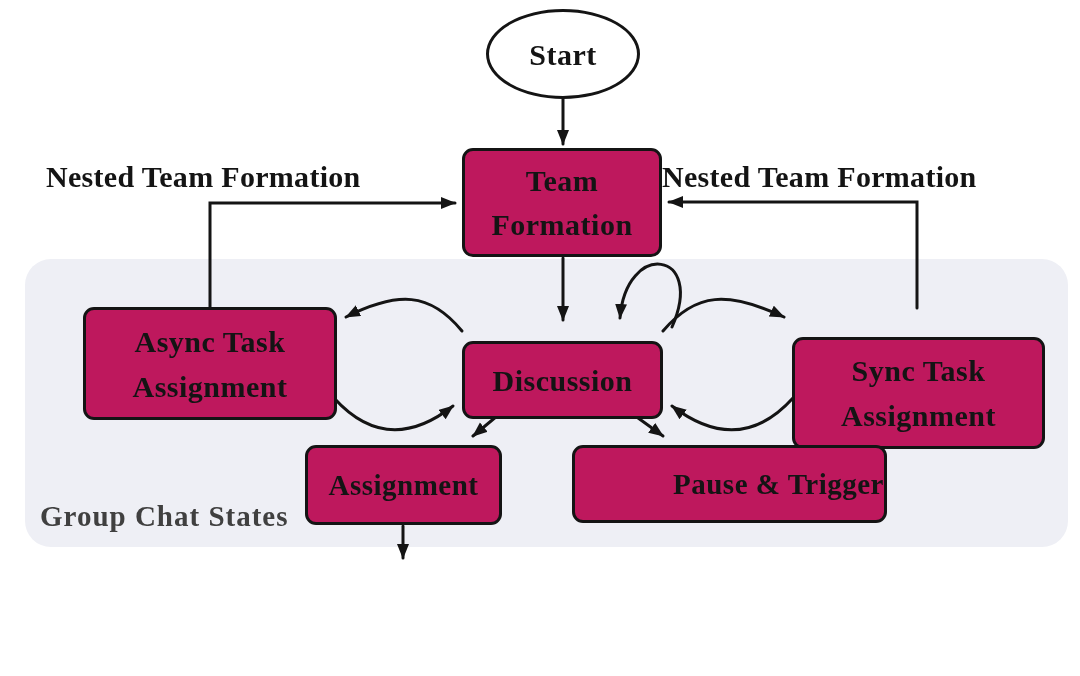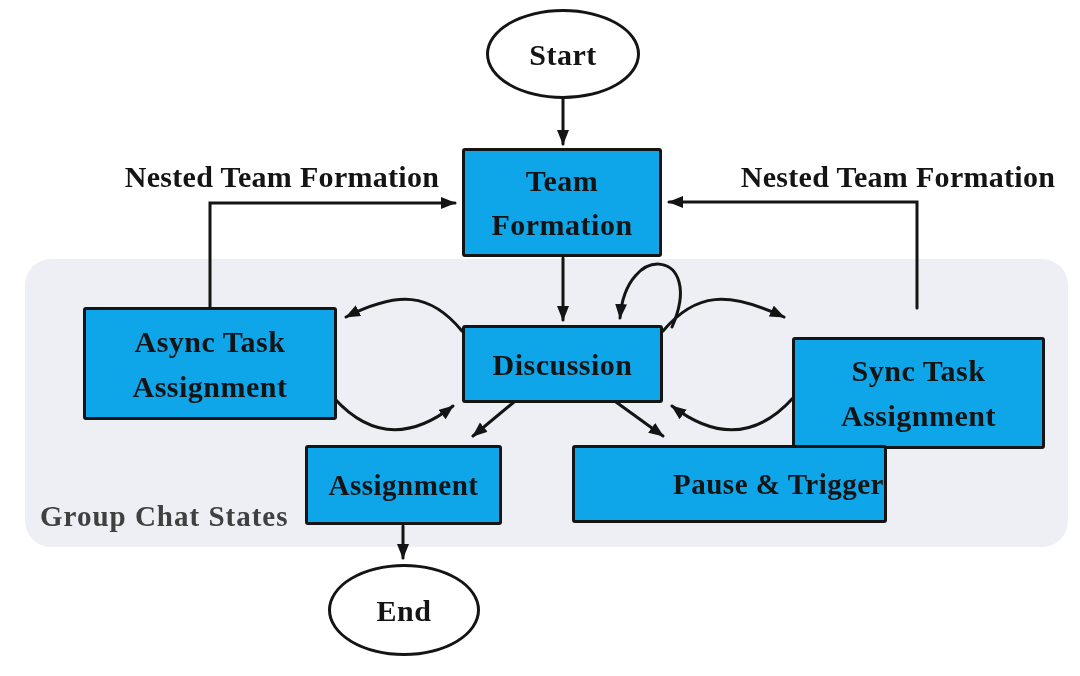--- a/index.html
+++ b/index.html
@@ -35,45 +35,43 @@
   }
   svg.edges path {
     fill: none;
     stroke: #141414;
     stroke-width: 3;
     stroke-linecap: round;
   }
   .node {
     position: absolute;
     box-sizing: border-box;
-    background: #0ea5e9;
+    background: #be185d;
     border: 3px solid #141414;
-    border-radius: 3px;
+    border-radius: 11px;
     display: flex;
     flex-direction: column;
     align-items: center;
     justify-content: center;
     text-align: center;
     font-weight: 700;
     font-size: 30px;
     line-height: 45px;
     letter-spacing: 0.5px;
   }
   .node.ellipse {
     border-radius: 50%;
     background: #ffffff;
   }
   .edge-label {
     position: absolute;
     font-weight: 700;
     font-size: 30px;
     white-space: nowrap;
-    text-align: center;
     letter-spacing: 0.3px;
-    margin-left: 36px;
   }
   #panel-label {
     position: absolute;
     left: 40px;
     top: 500px;
     font-weight: 700;
     font-size: 29px;
     color: #404040;
     letter-spacing: 1px;
   }
@@ -119,21 +117,21 @@
 
   <div class="node ellipse" style="left:486px; top:9px; width:154px; height:90px;">
     <span>Start</span>
   </div>
 
   <div class="node" style="left:462px; top:148px; width:200px; height:109px; line-height:44px;">
     <span>Team</span>
     <span>Formation</span>
   </div>
 
-  <div class="node" style="left:462px; top:325px; width:201px; height:78px;">
+  <div class="node" style="left:462px; top:341px; width:201px; height:78px;">
     <span>Discussion</span>
   </div>
 
   <div class="node" style="left:83px; top:307px; width:254px; height:113px; line-height:45px;">
     <span>Async Task</span>
     <span>Assignment</span>
   </div>
 
   <div class="node" style="left:792px; top:308px; width:253px; height:112px; line-height:45px;margin-top:29px;">
     <span>Sync Task</span>
@@ -141,23 +139,20 @@
   </div>
 
   <div class="node" style="left:305px; top:445px; width:197px; height:80px; font-size:29px;">
     <span>Assignment</span>
   </div>
 
   <div class="node" style="left:572px; top:445px; width:315px; height:78px; font-size:29px;align-items:flex-end;">
     <span>Pause &amp; Trigger</span>
   </div>
 
-  <div class="node ellipse" style="left:328px; top:564px; width:152px; height:92px;">
-    <span>End</span>
-  </div>
 
   <div class="edge-label" style="left:46px; top:160px; width:400px;">Nested Team Formation</div>
 
   <div class="edge-label" style="left:662px; top:160px; width:400px;">Nested Team Formation</div>
 
   <div id="panel-label">Group Chat States</div>
 
 </div>
 
 </body></html>

